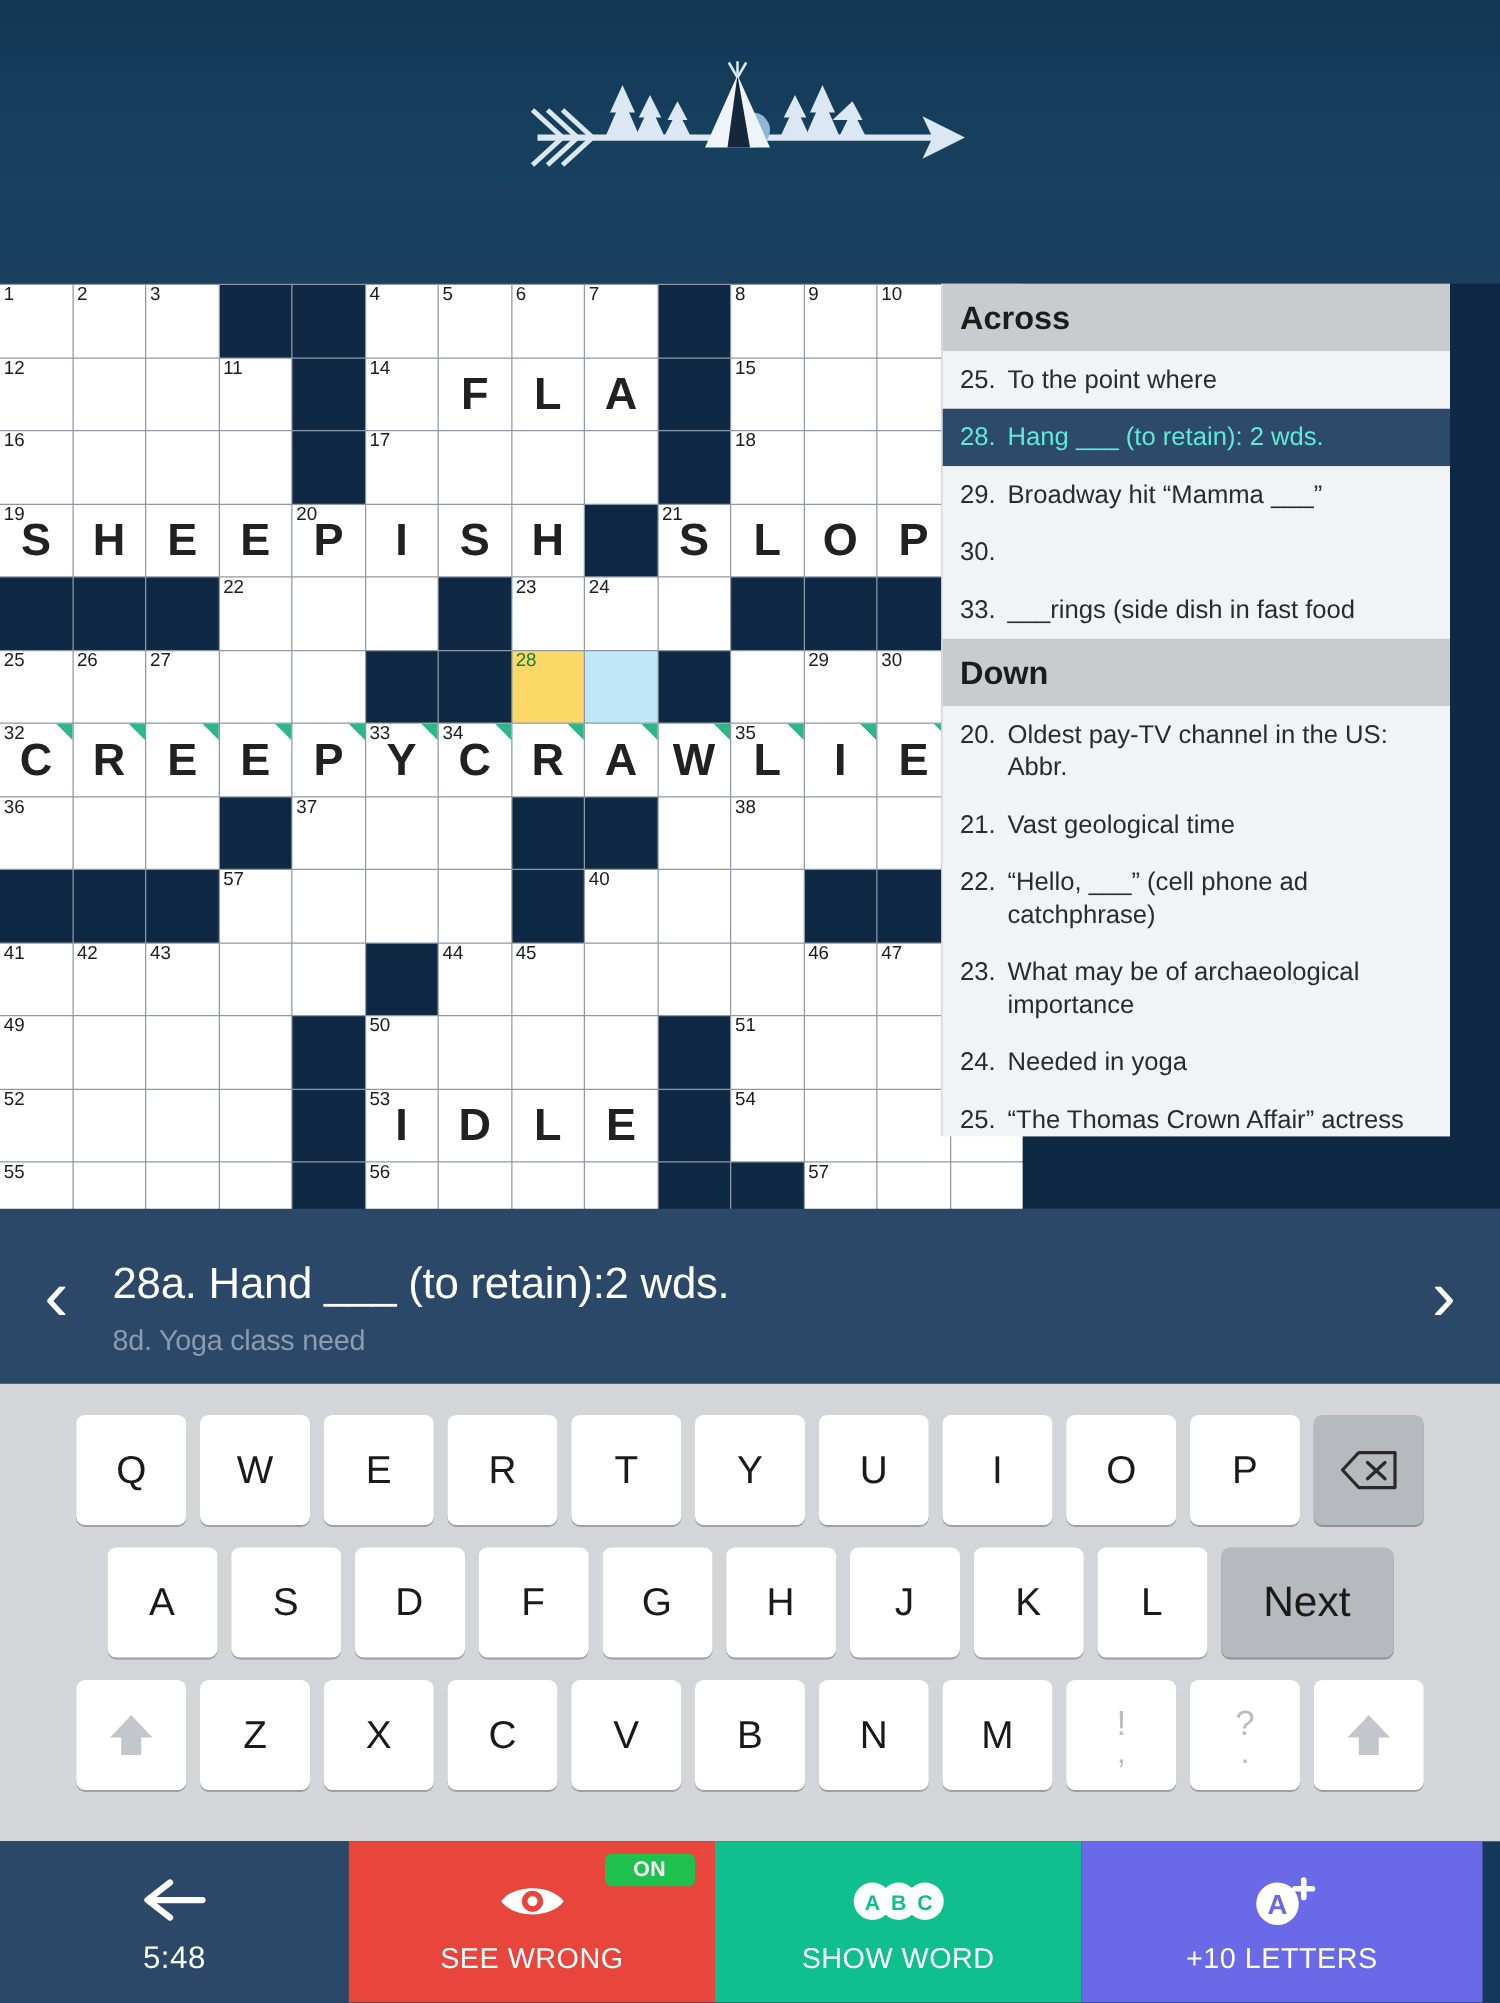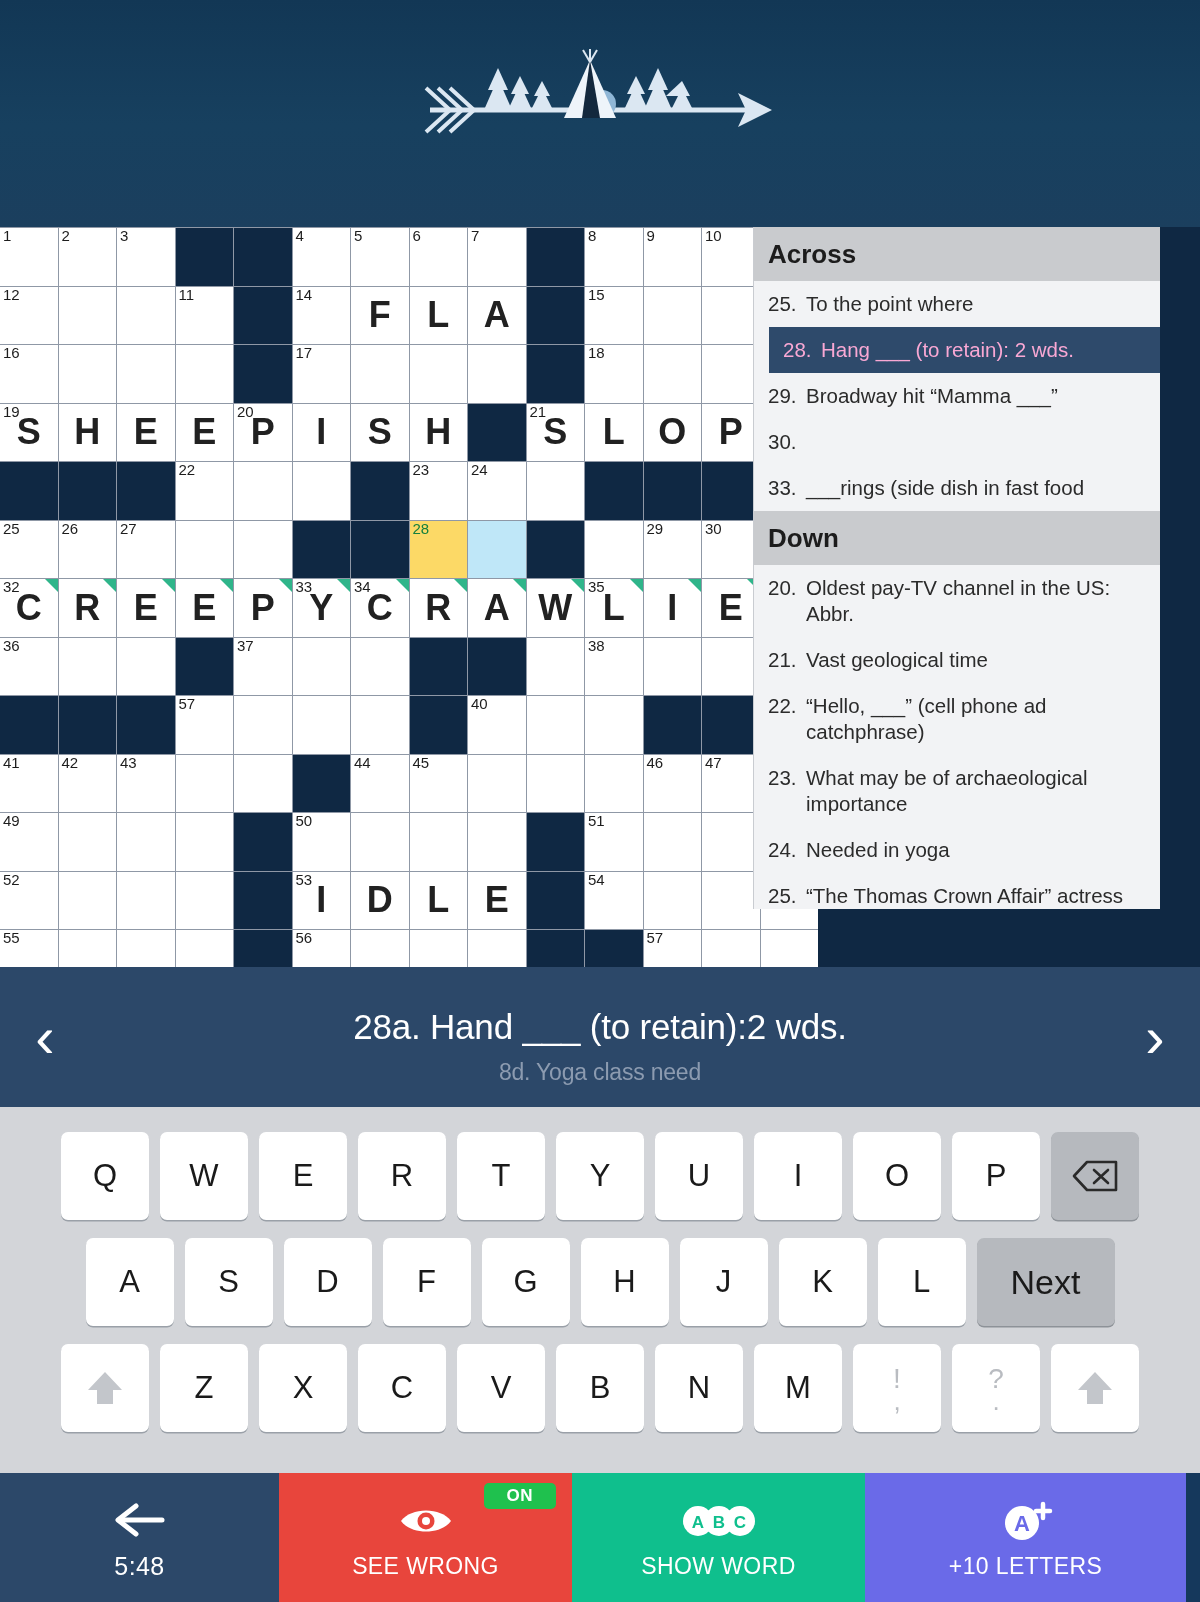--- a/index.html
+++ b/index.html
@@ -99,22 +99,21 @@
   .clue-row {
     display: flex;
     font-size: 20.5px;
     line-height: 26px;
     color: #2b2b2b;
     padding: 10px 12px 10px 14px;
     background: #f2f3f5;
   }
   .clue-row.active {
     background: #2e4a6b;
-    color: #f9a8d4;
-    margin-left: 15px;
+    color: #5eead4;
   }
   .clue-row .cnum {
     min-width: 38px;
     flex: 0 0 auto;
   }
   .clue-row .ctext { flex: 1 1 auto; }
 
   
   #clue-bar {
     position: absolute;
@@ -130,21 +129,21 @@
     align-items: center;
     justify-content: center;
     color: #ffffff;
     font-size: 58px;
     font-weight: 300;
     line-height: 1;
     font-family: "Liberation Sans", sans-serif;
   }
   #clue-bar-center {
     flex: 1 1 auto;
-    text-align: center;
+    text-align: left;
     padding-bottom: 4px;
     margin-top: 28px;
   }
   #clue-primary {
     color: #ffffff;
     font-size: 35px;
     font-weight: 400;
     line-height: 46px;
     letter-spacing: -0.2px;
   }

